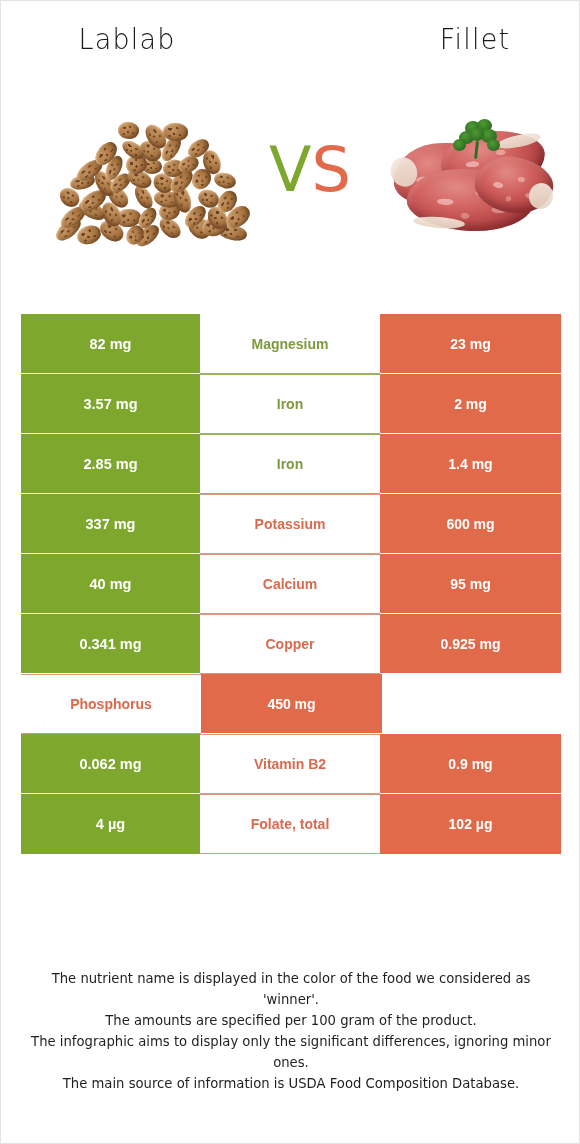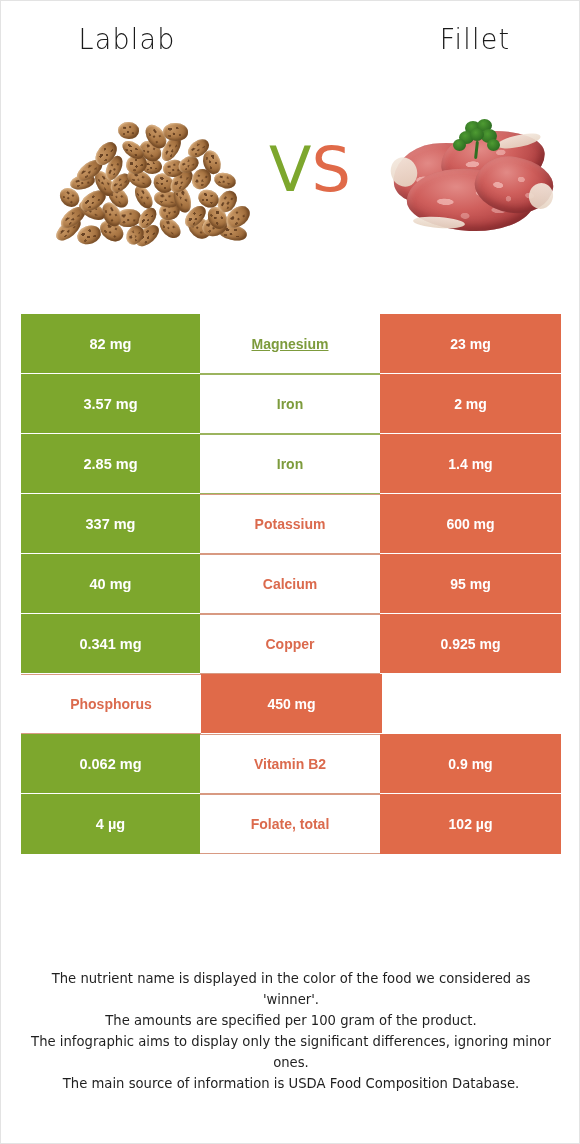--- a/index.html
+++ b/index.html
@@ -184,21 +184,21 @@
     border-bottom: 1px solid #ffffff;
   }
   .cell.name {
     width: 180px;
     background: #ffffff;
     font-size: 14px;
     font-weight: bold;
   }
   .row.win-left  .cell.name { color: #7D9B3C; border-top: 1px solid #9cb45f; border-bottom: 1px solid #9cb45f; }
   .row.win-right .cell.name { color: #DB6A4D; border-top: 1px solid #d89a82; border-bottom: 1px solid #d89a82; }
-  .row:first-child .cell.name { border-top: none; text-decoration: underline; }
+  .row:first-child .cell.name { border-top: none; }
   .row:last-child .cell.left-val,
   .row:last-child .cell.right-val { border-bottom: none; }
 
   
   .footer {
     position: absolute;
     left: 20px;
     top: 967px;
     width: 540px;
     text-align: center;

